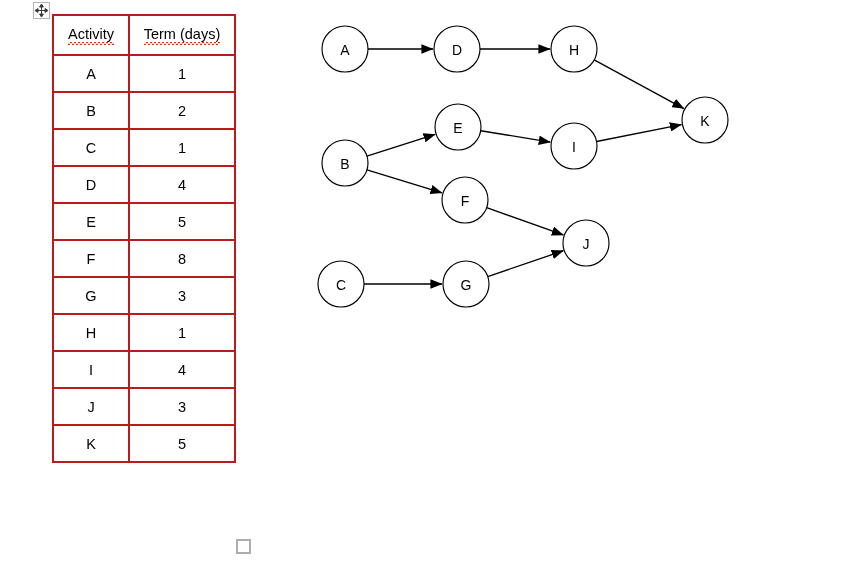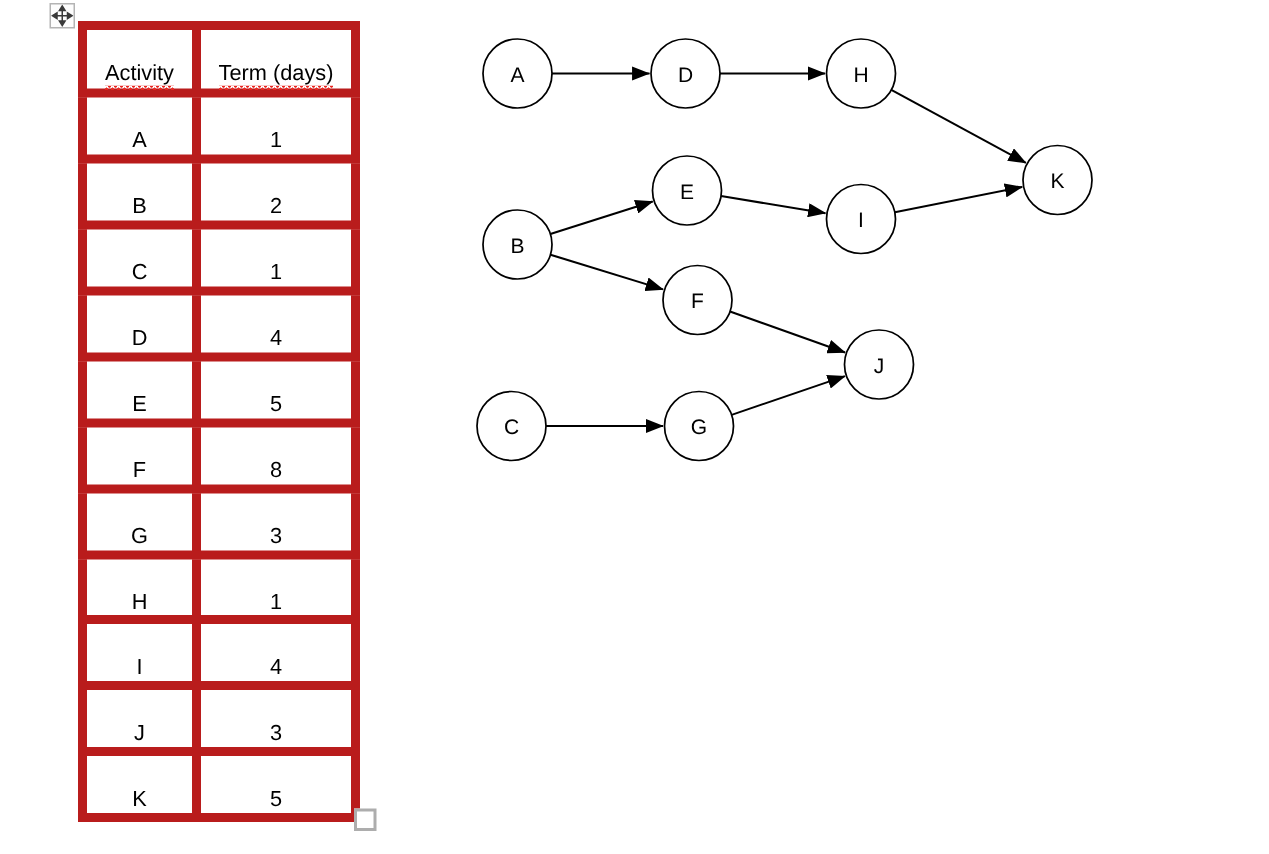--- a/index.html
+++ b/index.html
@@ -48,27 +48,27 @@
   
   #activity-table {
     position: absolute;
     left: 52px;
     top: 14px;
     width: 182px;
     border-collapse: collapse;
     table-layout: fixed;
   }
   #activity-table td, #activity-table th {
-    border: 6px solid #b91c1c;
+    border: 2px solid #b91c1c;
     font-weight: normal;
     font-size: 14.5px;
     line-height: 1.1;
     text-align: center;
     vertical-align: top;
-    padding: 22px 2px 0 2px;
+    padding: 11px 2px 0 2px;
     height: 37px;
     box-sizing: border-box;
     background: #ffffff;
   }
   #activity-table .col-activity { width: 76px; }
   #activity-table .col-term     { width: 106px; margin-left: 35px; }
   #activity-table thead th { height: 40px; }
 
   
   .spell {

